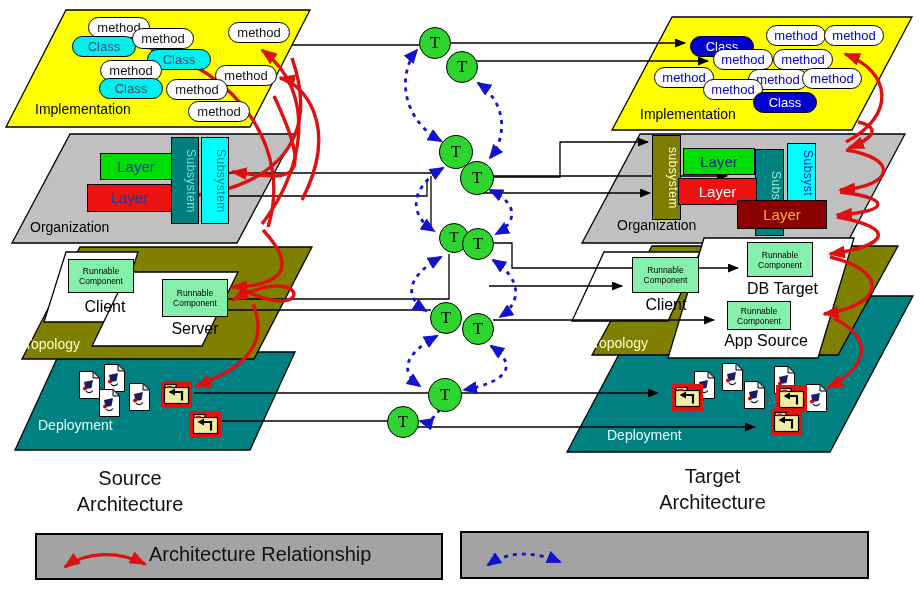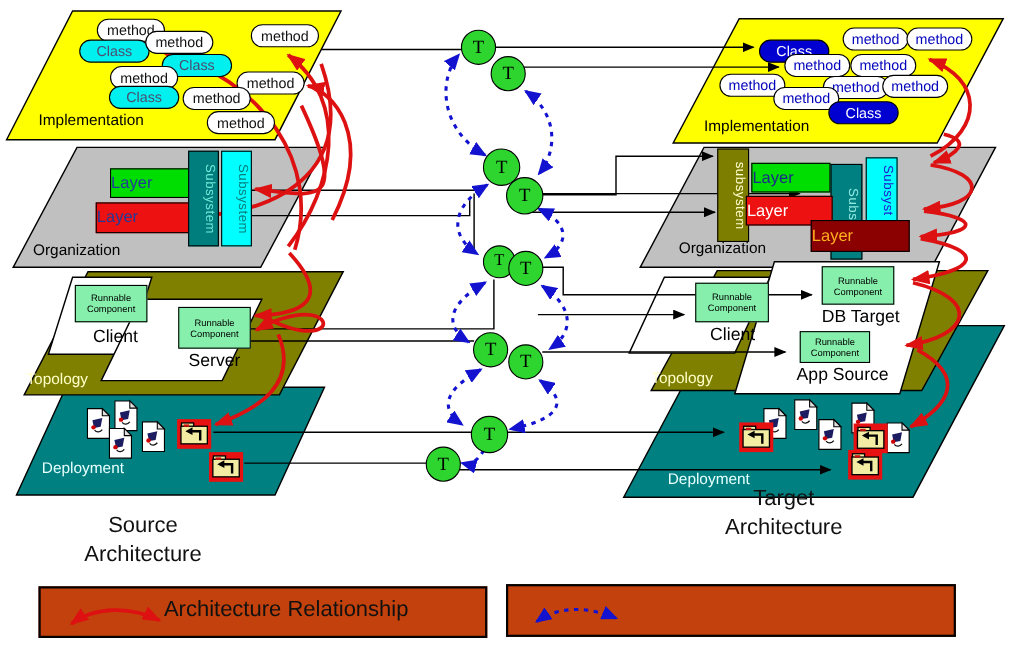--- a/index.html
+++ b/index.html
@@ -4,32 +4,32 @@
 <style>
   html,body{margin:0;padding:0;background:#fff;}
   #stage{position:relative;width:922px;height:591px;background:#fff;
          font-family:"Liberation Sans",sans-serif;overflow:hidden;}
   #stage svg.base{position:absolute;left:0;top:0;}
   .oval{position:absolute;height:19px;line-height:19px;border:1.4px solid #000;
         border-radius:11px;background:#fff;text-align:center;font-size:13px;color:#111;}
   .oval.right-m{color:#0000bb;}
   .oval.c-src{background:#00efef;color:#4c4c6e;}
   .oval.c-tgt{background:#0000d0;color:#fff;}
-  .box{position:absolute;border:1.6px solid #000;text-align:left;font-size:15px;}
+  .box{position:absolute;border:1.6px solid #000;text-align:center;font-size:15px;}
   .vbox{position:absolute;border:1.6px solid #000;writing-mode:vertical-rl;
         text-align:center;font-size:12px;letter-spacing:.5px;}
   .tnode{position:absolute;border-radius:50%;background:#2ed52e;border:1.4px solid #000;
          text-align:center;font-family:"Liberation Serif",serif;font-size:17px;color:#000;}
   .runnable{position:absolute;background:#86efac;border:1.4px solid #000;font-size:8.5px;
             line-height:10px;color:#000;display:flex;align-items:center;justify-content:center;
             text-align:center;padding:1px;box-sizing:border-box;}
   .layer-label{position:absolute;font-size:14px;color:#000;white-space:nowrap;}
   .small-label{position:absolute;font-size:16px;color:#000;white-space:nowrap;text-align:center;}
   .caption{position:absolute;font-size:20px;color:#111;text-align:center;line-height:1.3;}
-  .legend-box{position:absolute;border:2px solid #000;background:#c2410c;}
+  .legend-box{position:absolute;border:2px solid #000;background:#a3a3a3;}
   .legend-text{position:absolute;font-size:20px;color:#111;white-space:nowrap;}
 </style>
 </head>
 <body>
 
 <div id="stage">
 
 <svg class="base" width="922" height="591" viewBox="0 0 922 591">
   <defs>
     <marker id="mk-black" markerUnits="userSpaceOnUse" markerWidth="11" markerHeight="9" refX="10" refY="4.5" orient="auto">
@@ -285,21 +285,21 @@
 <div class="tnode" style="left:439px;top:135px;width:32px;height:32px;line-height:31px">T</div>
 <div class="tnode" style="left:460px;top:161px;width:32px;height:32px;line-height:31px">T</div>
 <div class="tnode" style="left:439px;top:223px;width:28px;height:28px;line-height:27px;font-size:15px">T</div>
 <div class="tnode" style="left:462px;top:228px;width:30px;height:30px;line-height:29px">T</div>
 <div class="tnode" style="left:430px;top:302px;width:30px;height:30px;line-height:29px">T</div>
 <div class="tnode" style="left:462px;top:313px;width:30px;height:30px;line-height:29px">T</div>
 <div class="tnode" style="left:428px;top:378px;width:32px;height:32px;line-height:31px">T</div>
 <div class="tnode" style="left:387px;top:406px;width:30px;height:30px;line-height:29px">T</div>
 
 <div class="caption" style="left:65px;top:465px;width:130px">Source Architecture</div>
-<div class="caption" style="left:645px;top:440px;width:135px">Target Architecture</div>
+<div class="caption" style="left:645px;top:463px;width:135px">Target Architecture</div>
 
 <div class="legend-box" style="left:35px;top:533px;width:404px;height:43px">
   <svg width="110" height="40" style="position:absolute;left:18px;top:2px">
     <path d="M10,30 C32,14 64,14 90,27" fill="none" stroke="#dd1111" stroke-width="3.4" marker-start="url(#mk-red-s)" marker-end="url(#mk-red)"></path>
   </svg>
   <div class="legend-text" style="left:112px;top:8px">Architecture Relationship</div>
 </div>
 <div class="legend-box" style="left:460px;top:531px;width:405px;height:44px">
   <svg width="110" height="40" style="position:absolute;left:14px;top:3px">
     <path d="M12,29 C32,15 58,15 84,26" fill="none" stroke="#1313cf" stroke-width="2.8" stroke-dasharray="4 5" marker-start="url(#mk-blue-s)" marker-end="url(#mk-blue)"></path>

